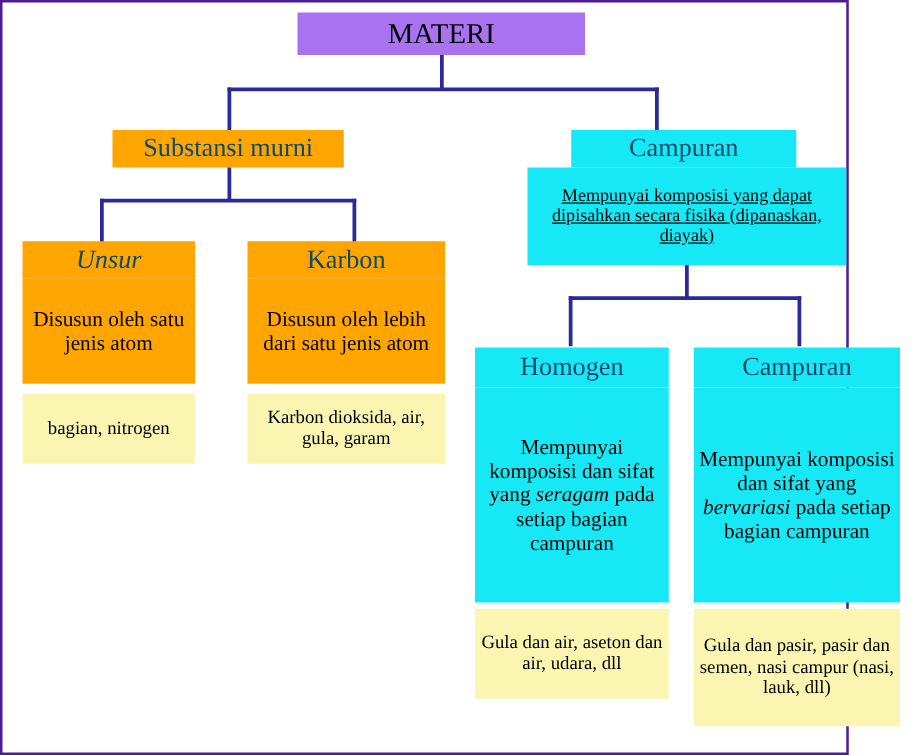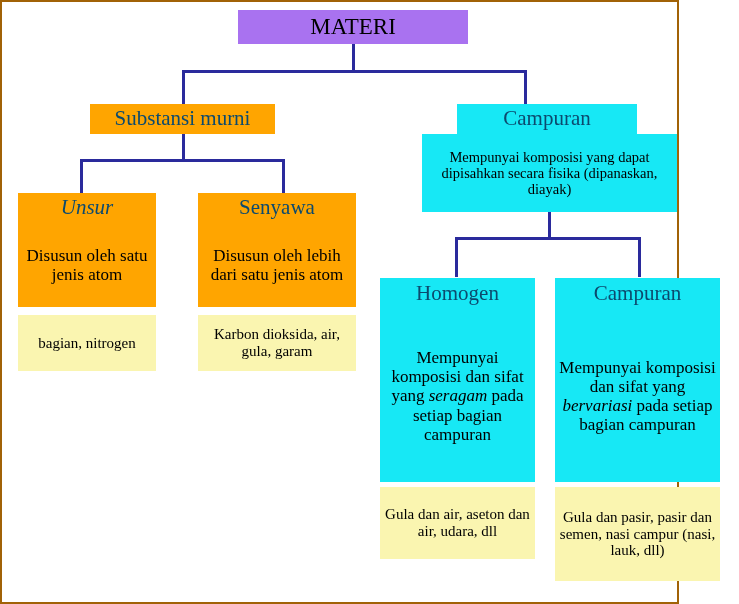--- a/index.html
+++ b/index.html
@@ -10,21 +10,21 @@
     width: 739px;
     height: 604px;
     background: #ffffff;
     font-family: "Liberation Serif", serif;
     overflow: hidden;
   }
   #canvas {
     position: relative;
     width: 679px;
     height: 604px;
-    border: 2px solid #a16207;
+    border: 2px solid #4c1d95;
     box-sizing: border-box;
     background: #ffffff;
   }
   .node {
     position: absolute;
     box-sizing: border-box;
     text-align: center;
     line-height: 1.12;
   }
   .title-box {
@@ -49,20 +49,21 @@
   .desc {
     font-size: 17px;
     color: #000;
     display: flex;
     align-items: center;
     justify-content: center;
     padding: 2px 4px;
   }
   .desc.small {
     font-size: 14.5px;
+    text-decoration: underline;
   }
   .note {
     font-size: 15px;
     color: #000;
     display: flex;
     align-items: center;
     justify-content: center;
     padding: 2px 4px;
   }
   .ital { font-style: italic; }
@@ -101,21 +102,21 @@
     <span>Unsur</span>
   </div>
   <div class="node desc orange" style="left:16px; top:221px; width:138px; height:84px;">
     <span>Disusun oleh satu jenis atom</span>
   </div>
   <div class="node note yellow" style="left:16px; top:313px; width:138px; height:56px;">
     <span>bagian, nitrogen</span>
   </div>
 
   <div class="node hdr orange" style="left:196px; top:191px; width:158px; height:30px;">
-    <span>Senyawa</span>
+    <span>Karbon</span>
   </div>
   <div class="node desc orange" style="left:196px; top:221px; width:158px; height:84px;">
     <span>Disusun oleh lebih dari satu jenis atom</span>
   </div>
   <div class="node note yellow" style="left:196px; top:313px; width:158px; height:56px;">
     <span>Karbon dioksida, air, gula, garam</span>
   </div>
 
   <div class="node hdr cyan" style="left:455px; top:102px; width:180px; height:30px;">
     <span>Campuran</span>

